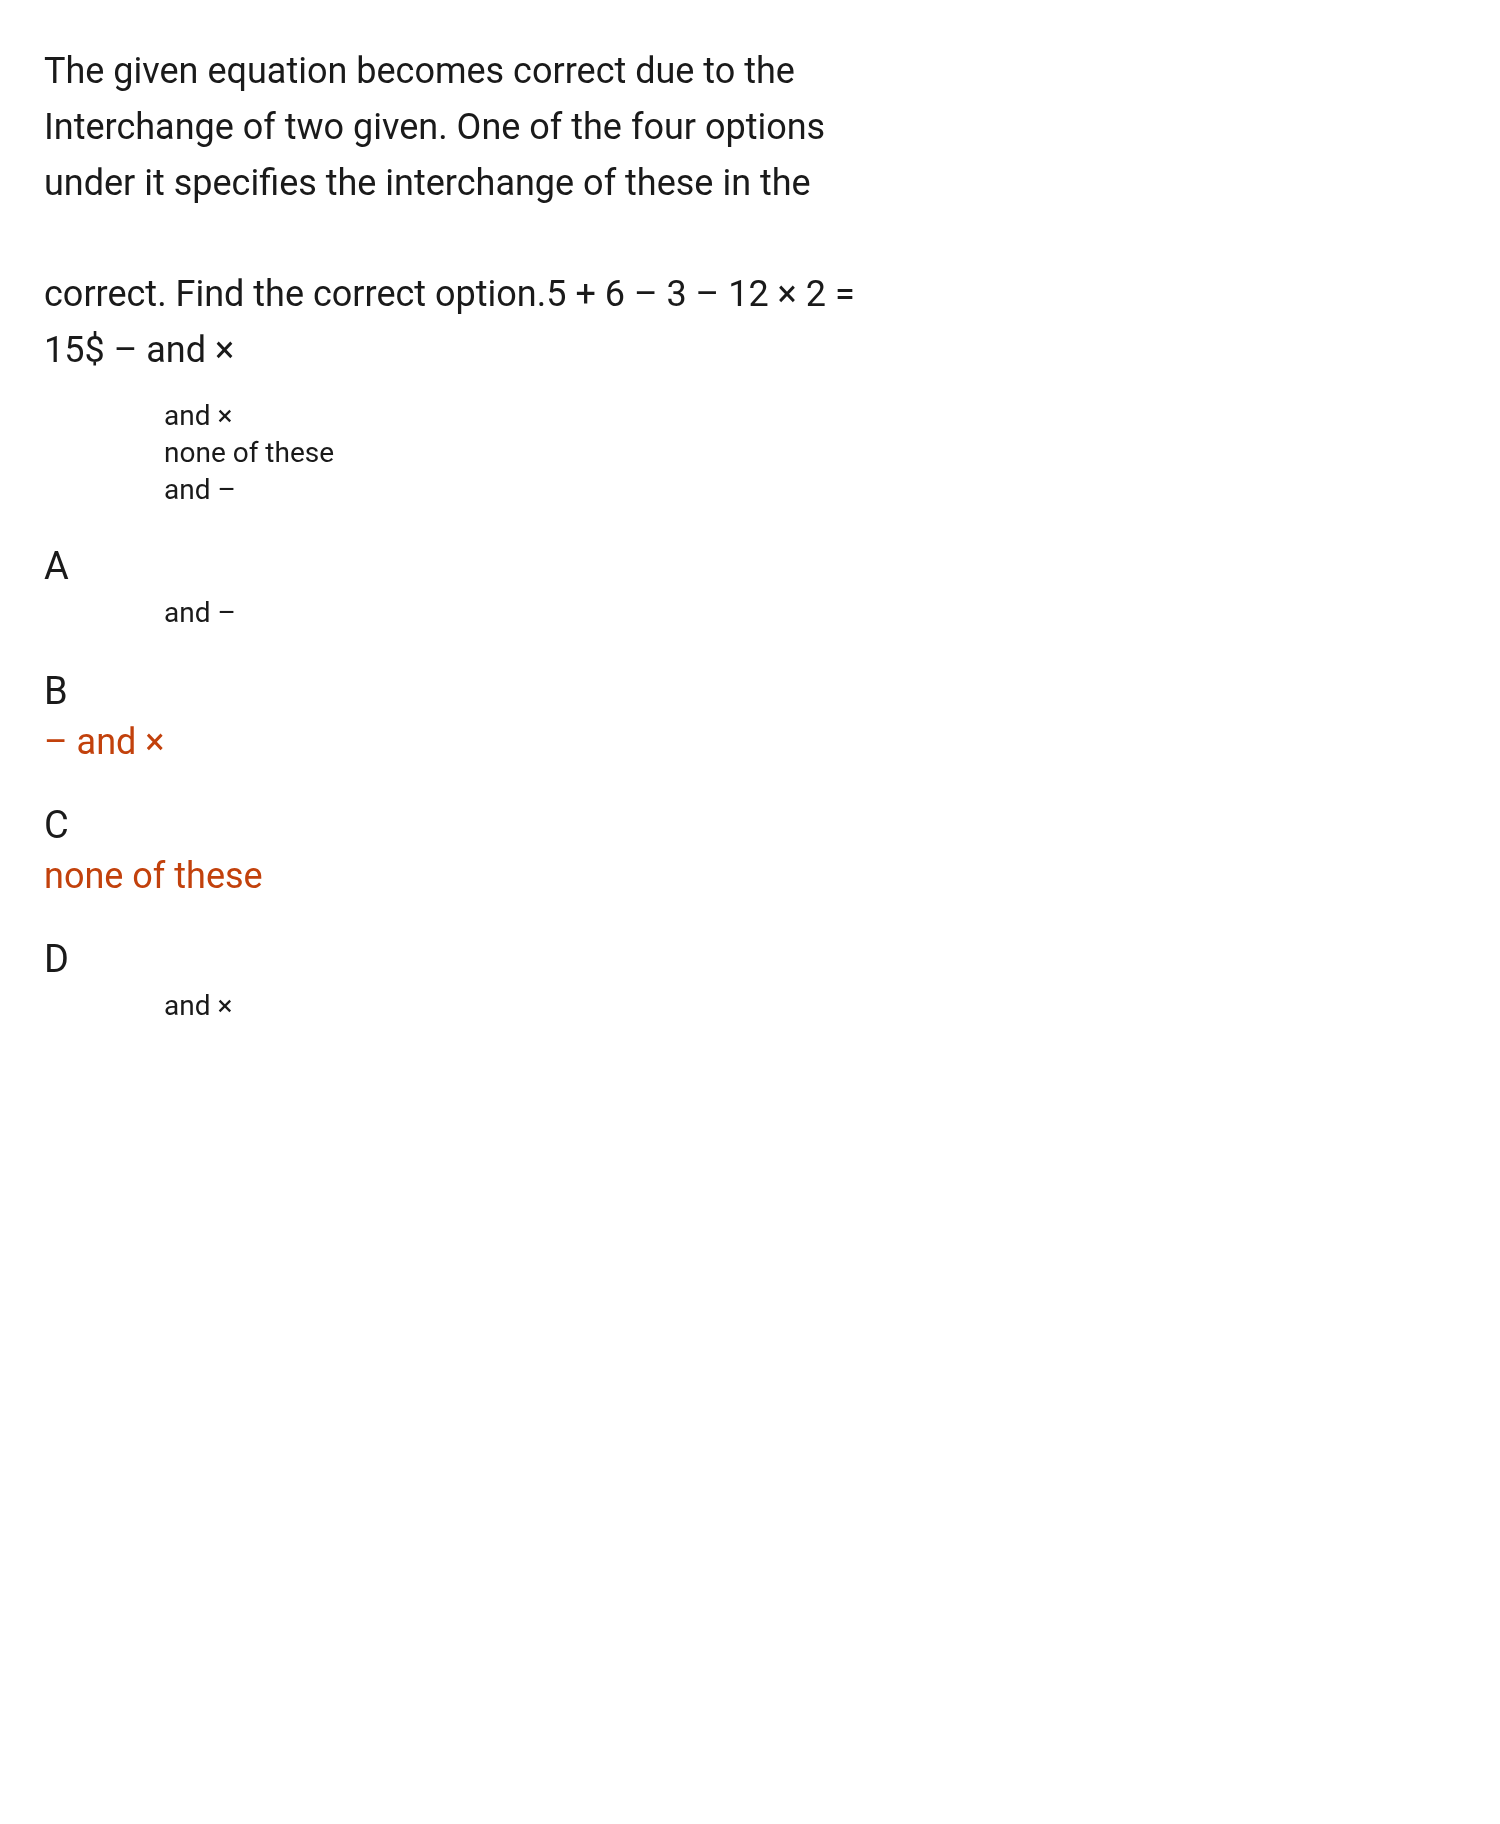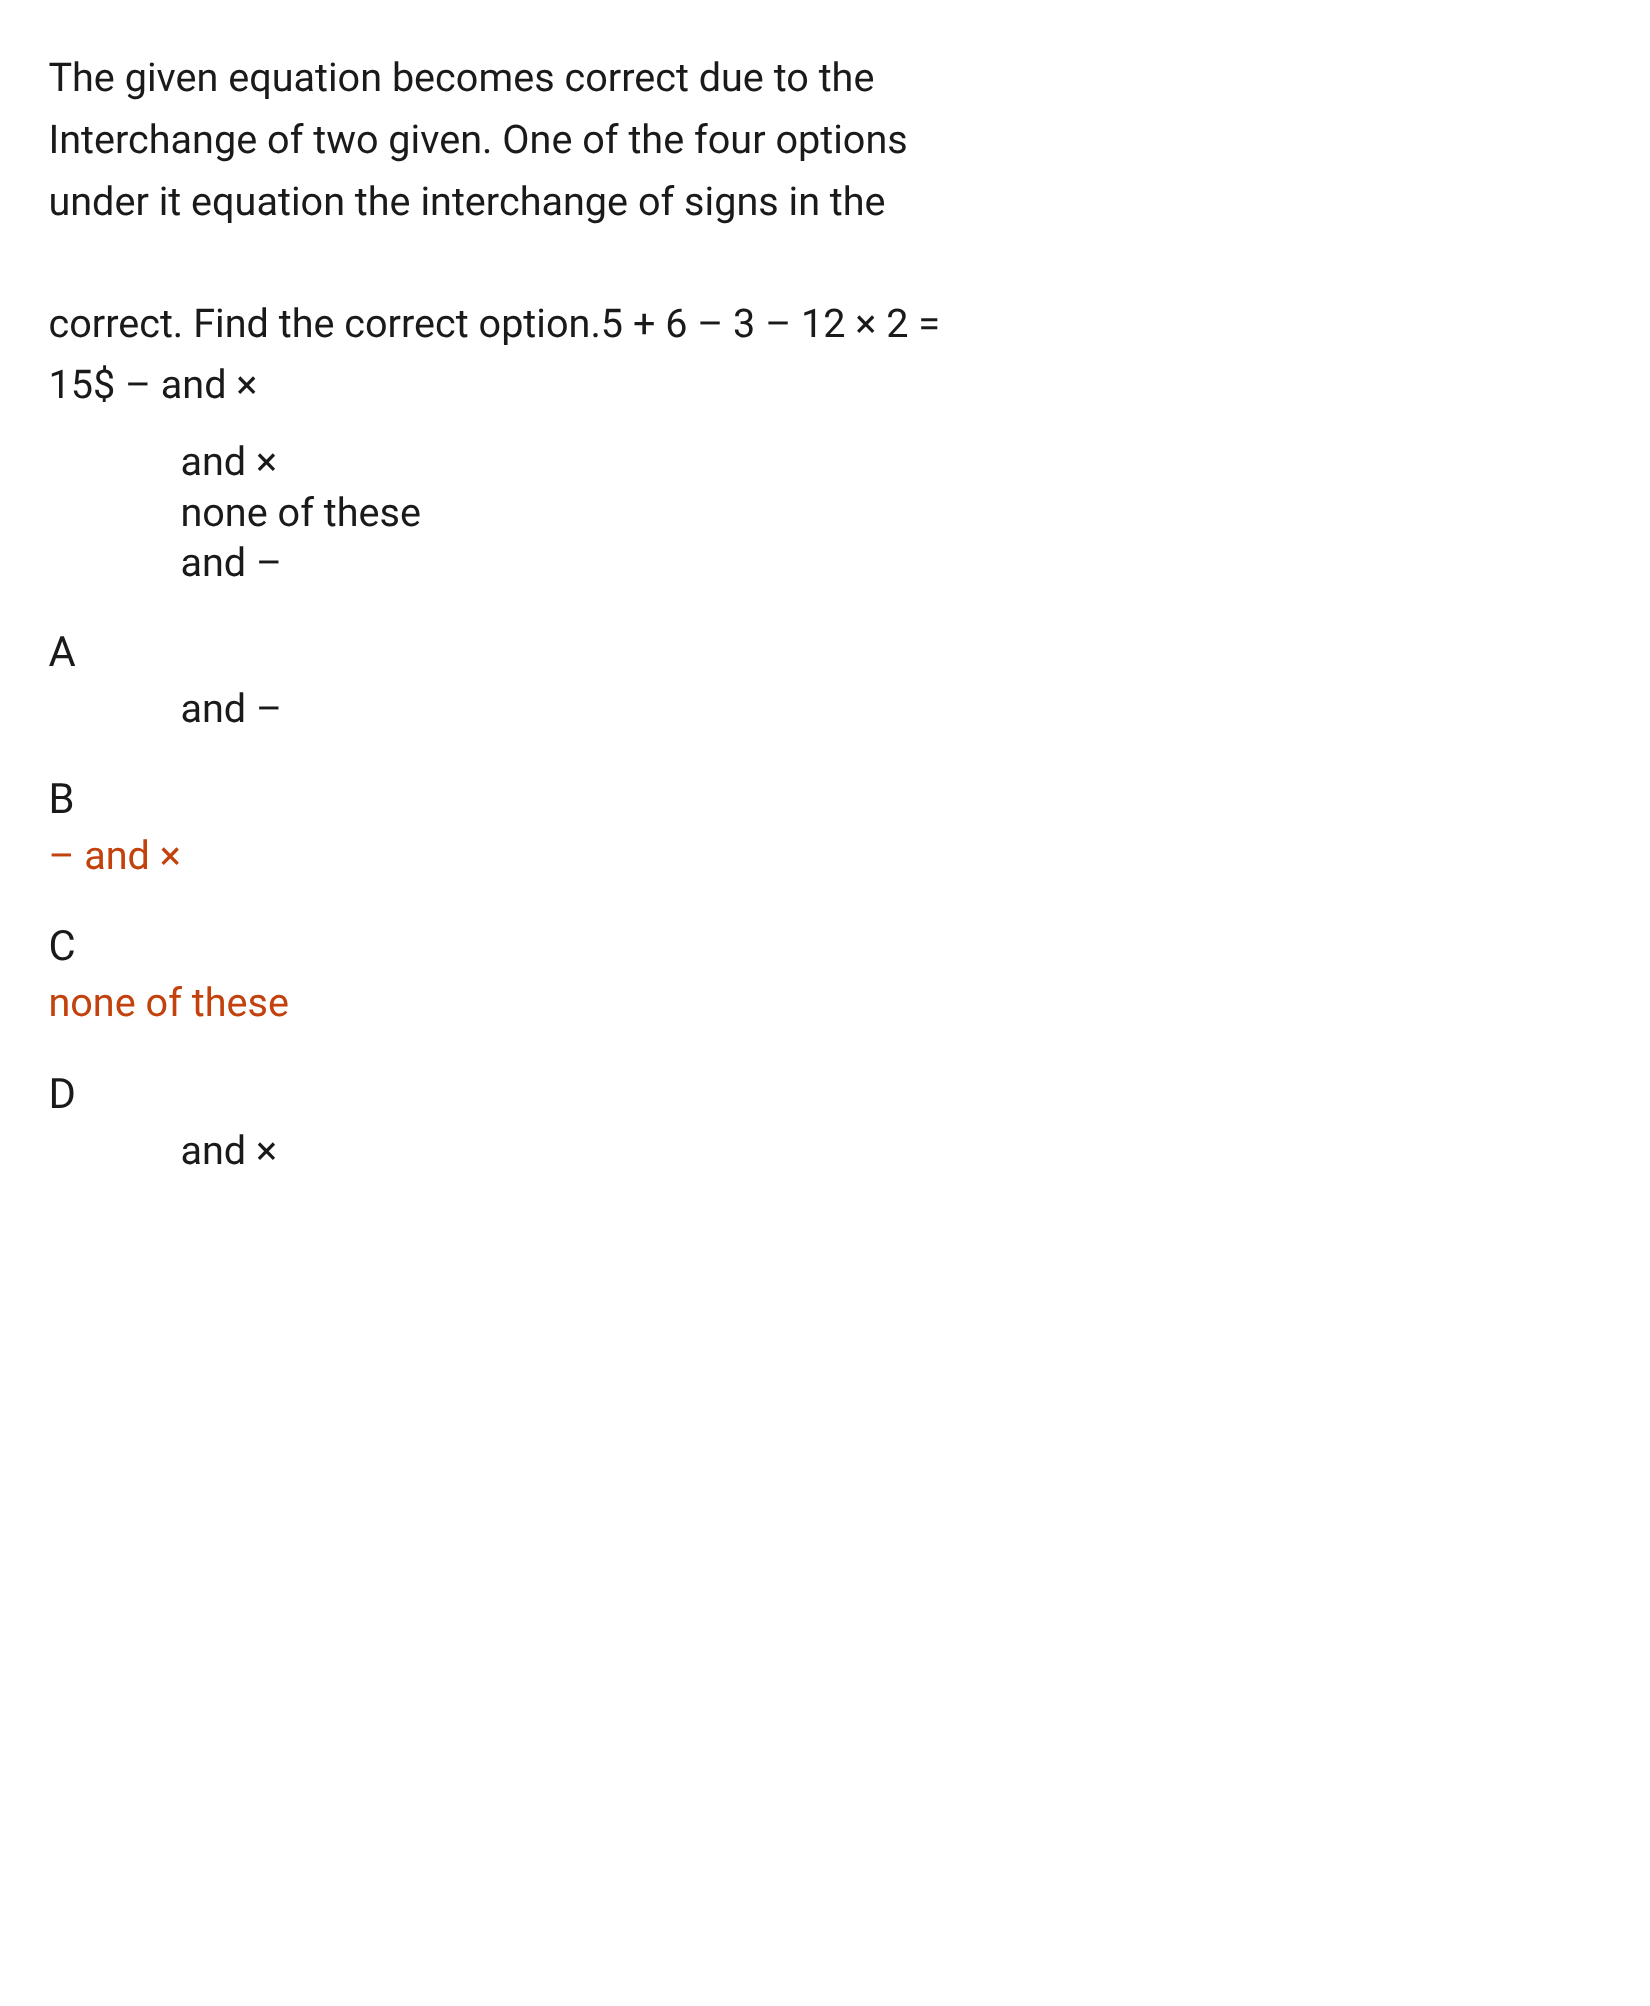--- a/index.html
+++ b/index.html
@@ -35,21 +35,21 @@
 
     .option-label {
       font-size: 38px;
       font-weight: 400;
       color: #1a1a1a;
       margin-top: 28px;
       margin-bottom: 4px;
     }
 
     .option-value {
-      font-size: 36px;
+      font-size: 28px;
       color: #1a1a1a;
       padding-left: 120px;
       margin-top: 4px;
       margin-bottom: 4px;
     }
 
     .option-value-inline {
       font-size: 36px;
       color: #c2410c;
       margin-top: 4px;
@@ -58,21 +58,21 @@
   </style>
 </head>
 <body>
 
 <div>
 
   <div>
     <p class="question-text">
       <span>The given equation becomes correct due to the</span><br>
       <span>Interchange of two given. One of the four options</span><br>
-      <span>under it equation the interchange of signs in the</span><br>
+      <span>under it specifies the interchange of these in the</span><br>
       <br>
       <span>correct. Find the correct option.5 + 6 – 3 – 12 × 2 =</span><br>
       <span>15$ – and ×</span>
     </p>
 
     <div class="option-value">and ×</div>
     <div class="option-value">none of these</div>
     <div class="option-value">and –</div>
   </div>
 

